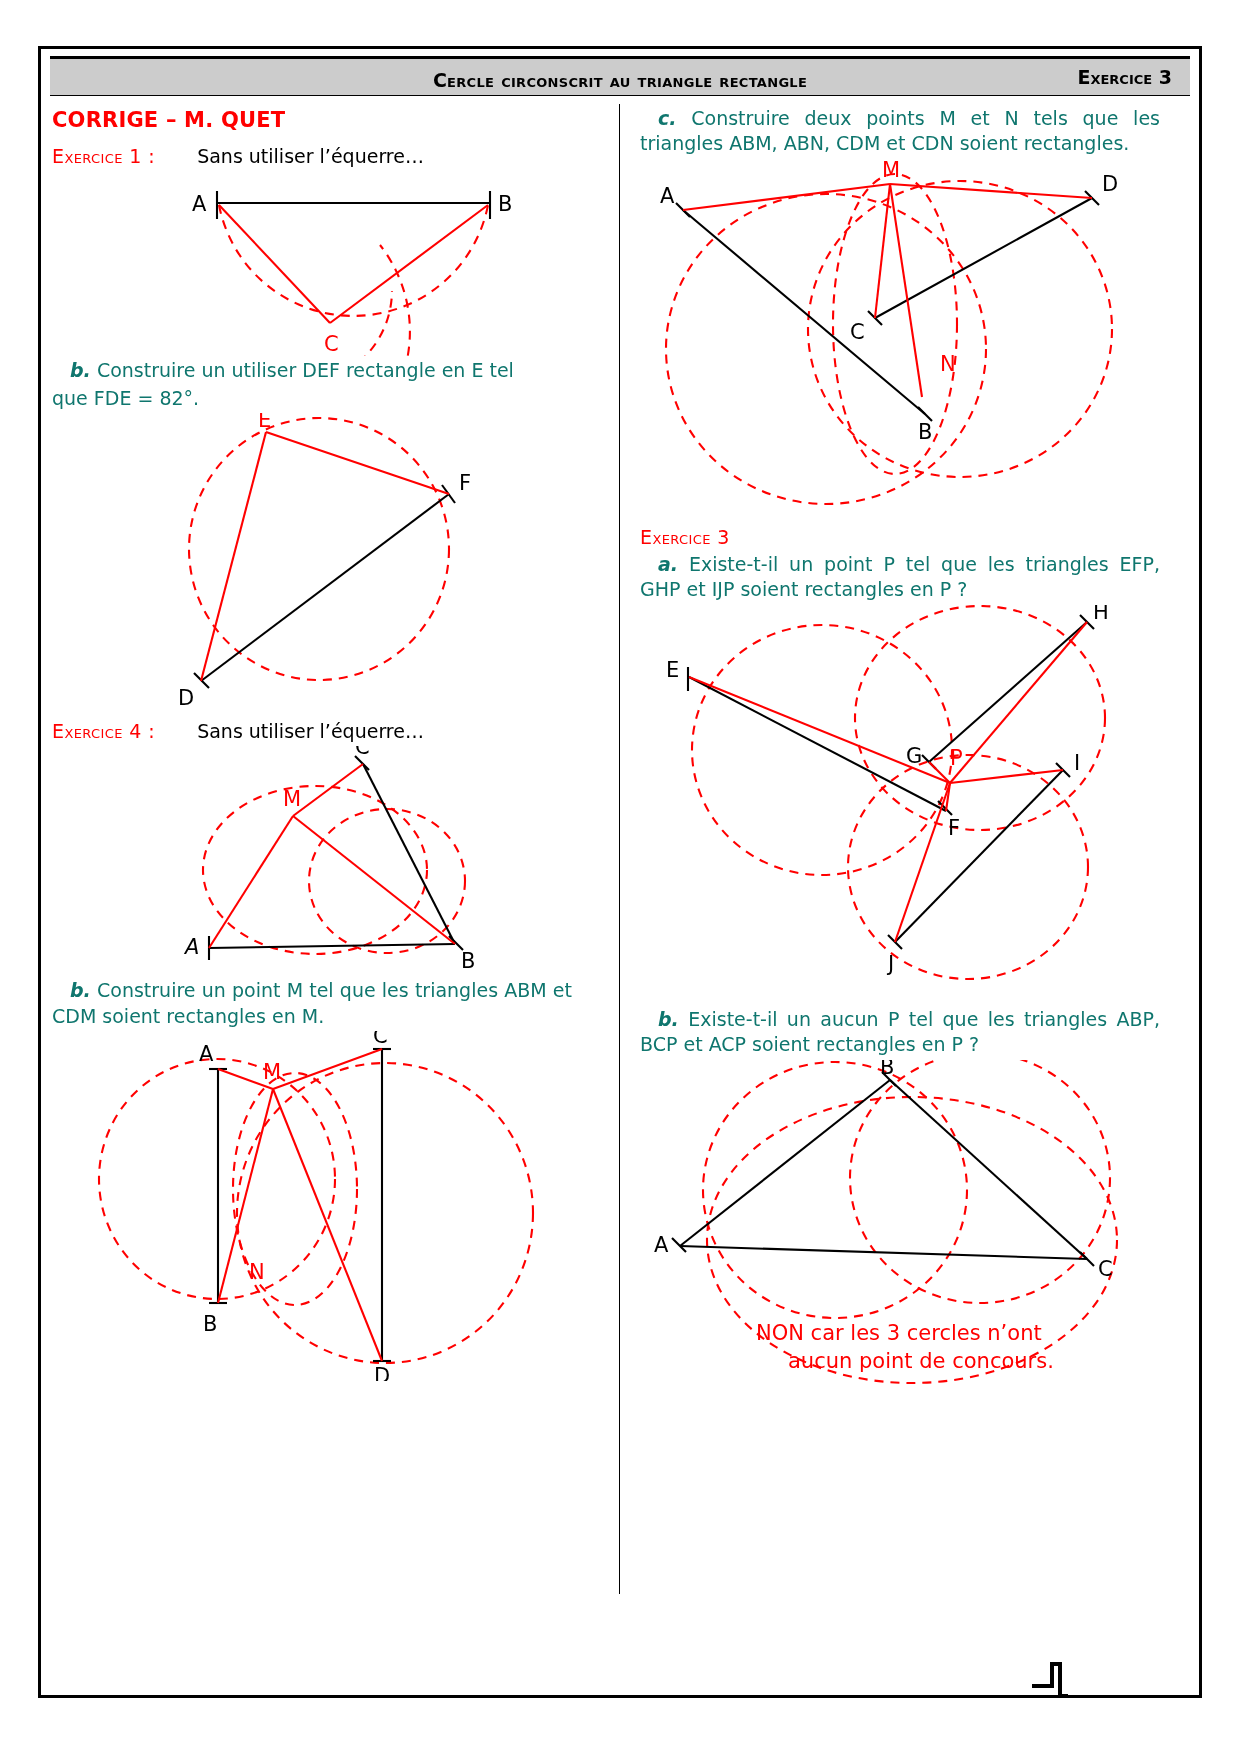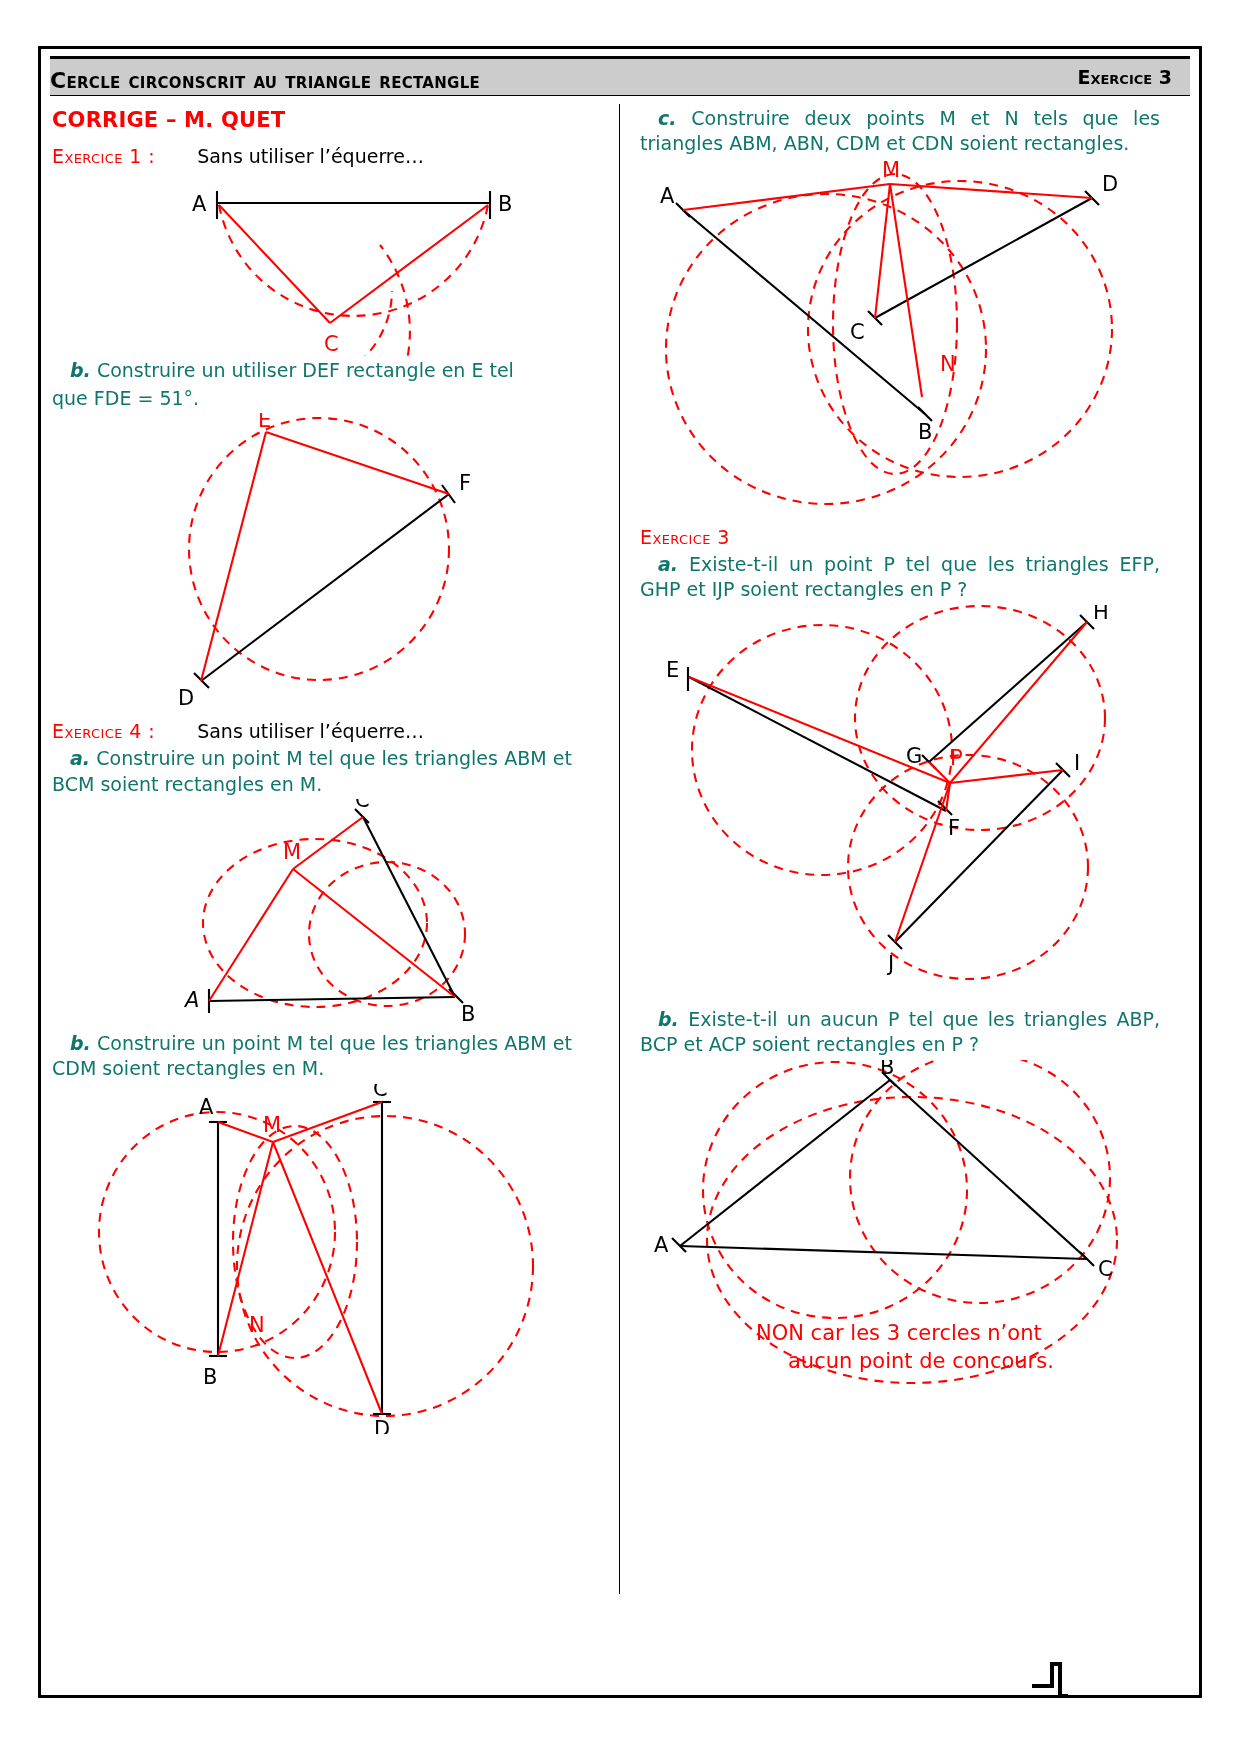--- a/index.html
+++ b/index.html
@@ -38,24 +38,24 @@
     border-top: 3px solid #000;
     border-bottom: 1px solid #000;
     box-sizing: border-box;
     display: flex;
     align-items: center;
   }
   #header-title {
     position: absolute;
     left: 0;
     right: 0;
-    text-align: left;
+    text-align: center;
     font-variant: small-caps;
     font-weight: bold;
-    font-size: 22px;
+    font-size: 19px;
     letter-spacing: 0.3px;
     color: #000;
     margin-top: 6px;
   }
   #header-exercice {
     position: absolute;
     right: 18px;
     font-variant: small-caps;
     font-weight: bold;
     font-size: 19px;
@@ -184,21 +184,21 @@
       <text class="lbl" x="95" y="40">A</text>
       <text class="lbl" x="401" y="40">B</text>
       <text class="lblr" x="227" y="180">C</text>
     </svg>
 
     <div class="ex-sub indent">
       <span class="letter">b.</span>
       <span>Construire un utiliser DEF rectangle en E tel</span>
     </div>
     <div class="ex-sub">
-      <span>que FDE = 51°.</span>
+      <span>que FDE = 82°.</span>
     </div>
 
     <svg class="fig" width="430" height="300" viewBox="0 0 430 300">
 
       <ellipse class="rd" cx="222" cy="136" rx="130" ry="131"></ellipse>
 
       <line class="k" x1="345" y1="72" x2="358" y2="90"></line>
 
       <line class="k" x1="97" y1="260" x2="112" y2="275"></line>
 
@@ -209,24 +209,20 @@
       <text class="lblr" x="161" y="14">E</text>
       <text class="lbl" x="362" y="77">F</text>
       <text class="lbl" x="81" y="292">D</text>
     </svg>
 
     <div class="ex-line">
       <span class="ex-head">Exercice 4 :</span>
       <span class="after-head">Sans utiliser l’équerre…</span>
     </div>
 
-    <div class="ex-sub indent">
-      <span class="letter">a.</span>
-      <span>Construire un point M tel que les triangles ABM et BCM soient rectangles en M.</span>
-    </div>
 
     <svg class="fig" width="430" height="230" viewBox="0 0 430 230">
 
       <ellipse class="rd" cx="218" cy="124" rx="112" ry="84"></ellipse>
 
       <ellipse class="rd" cx="290" cy="135" rx="78" ry="72"></ellipse>
 
       <line class="k" x1="112" y1="190" x2="112" y2="214"></line>
 
       <line class="k" x1="258" y1="10" x2="272" y2="24"></line>

